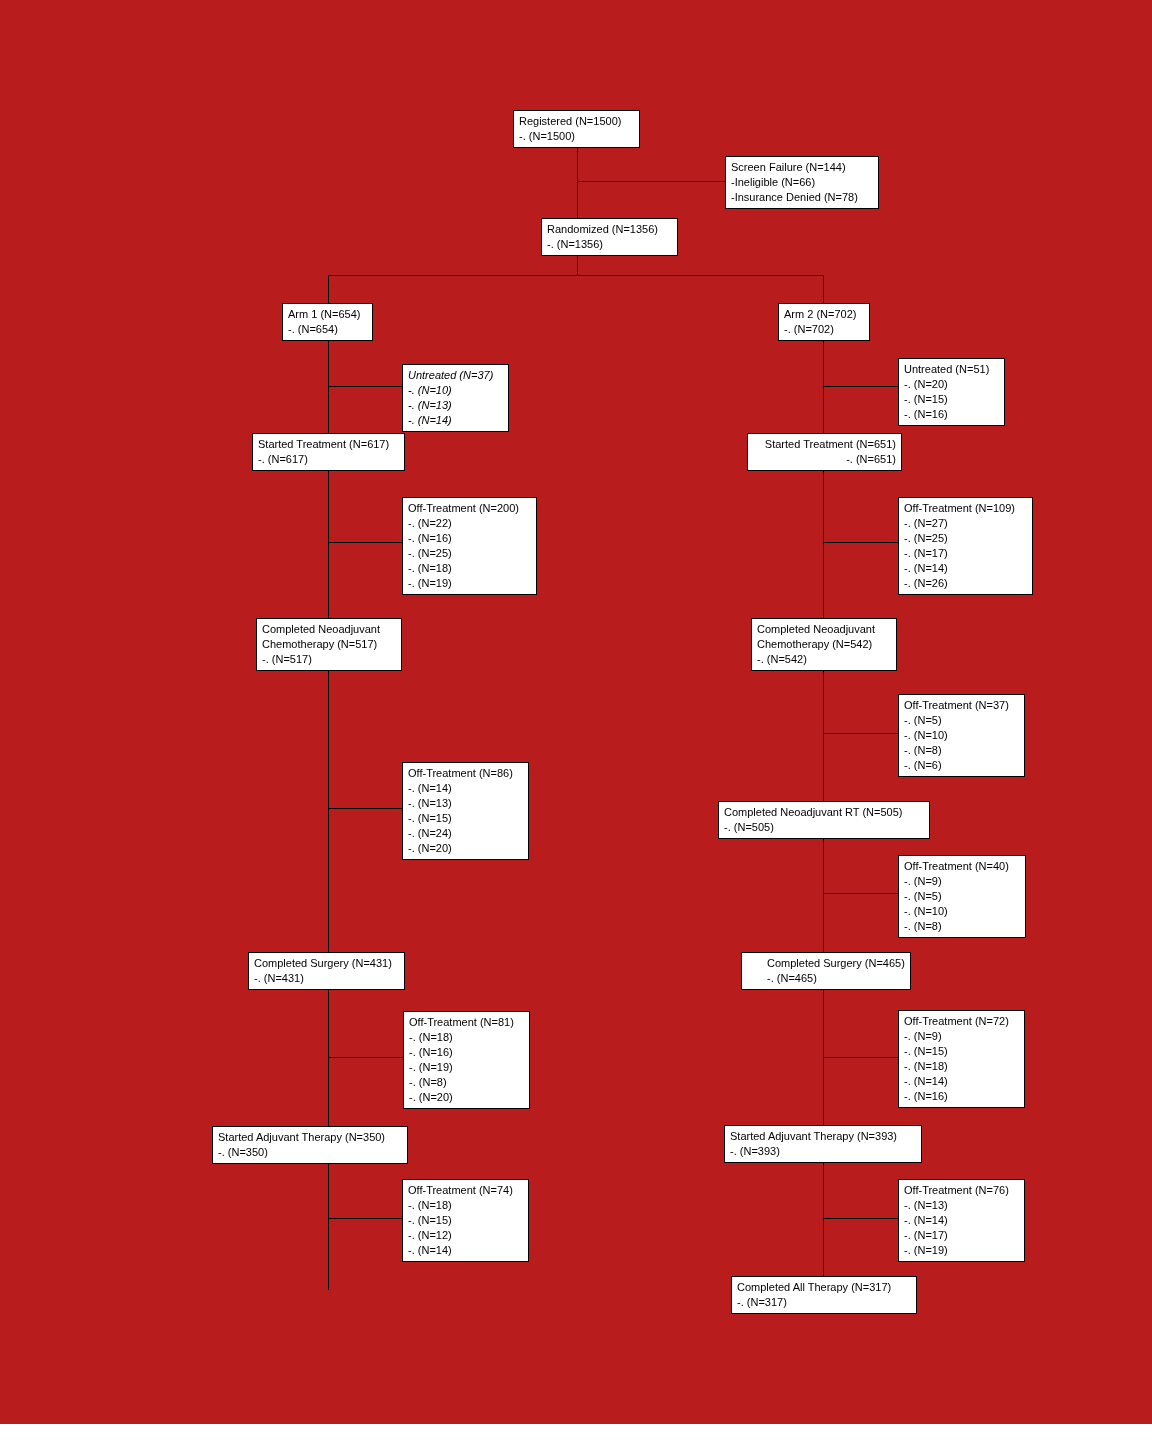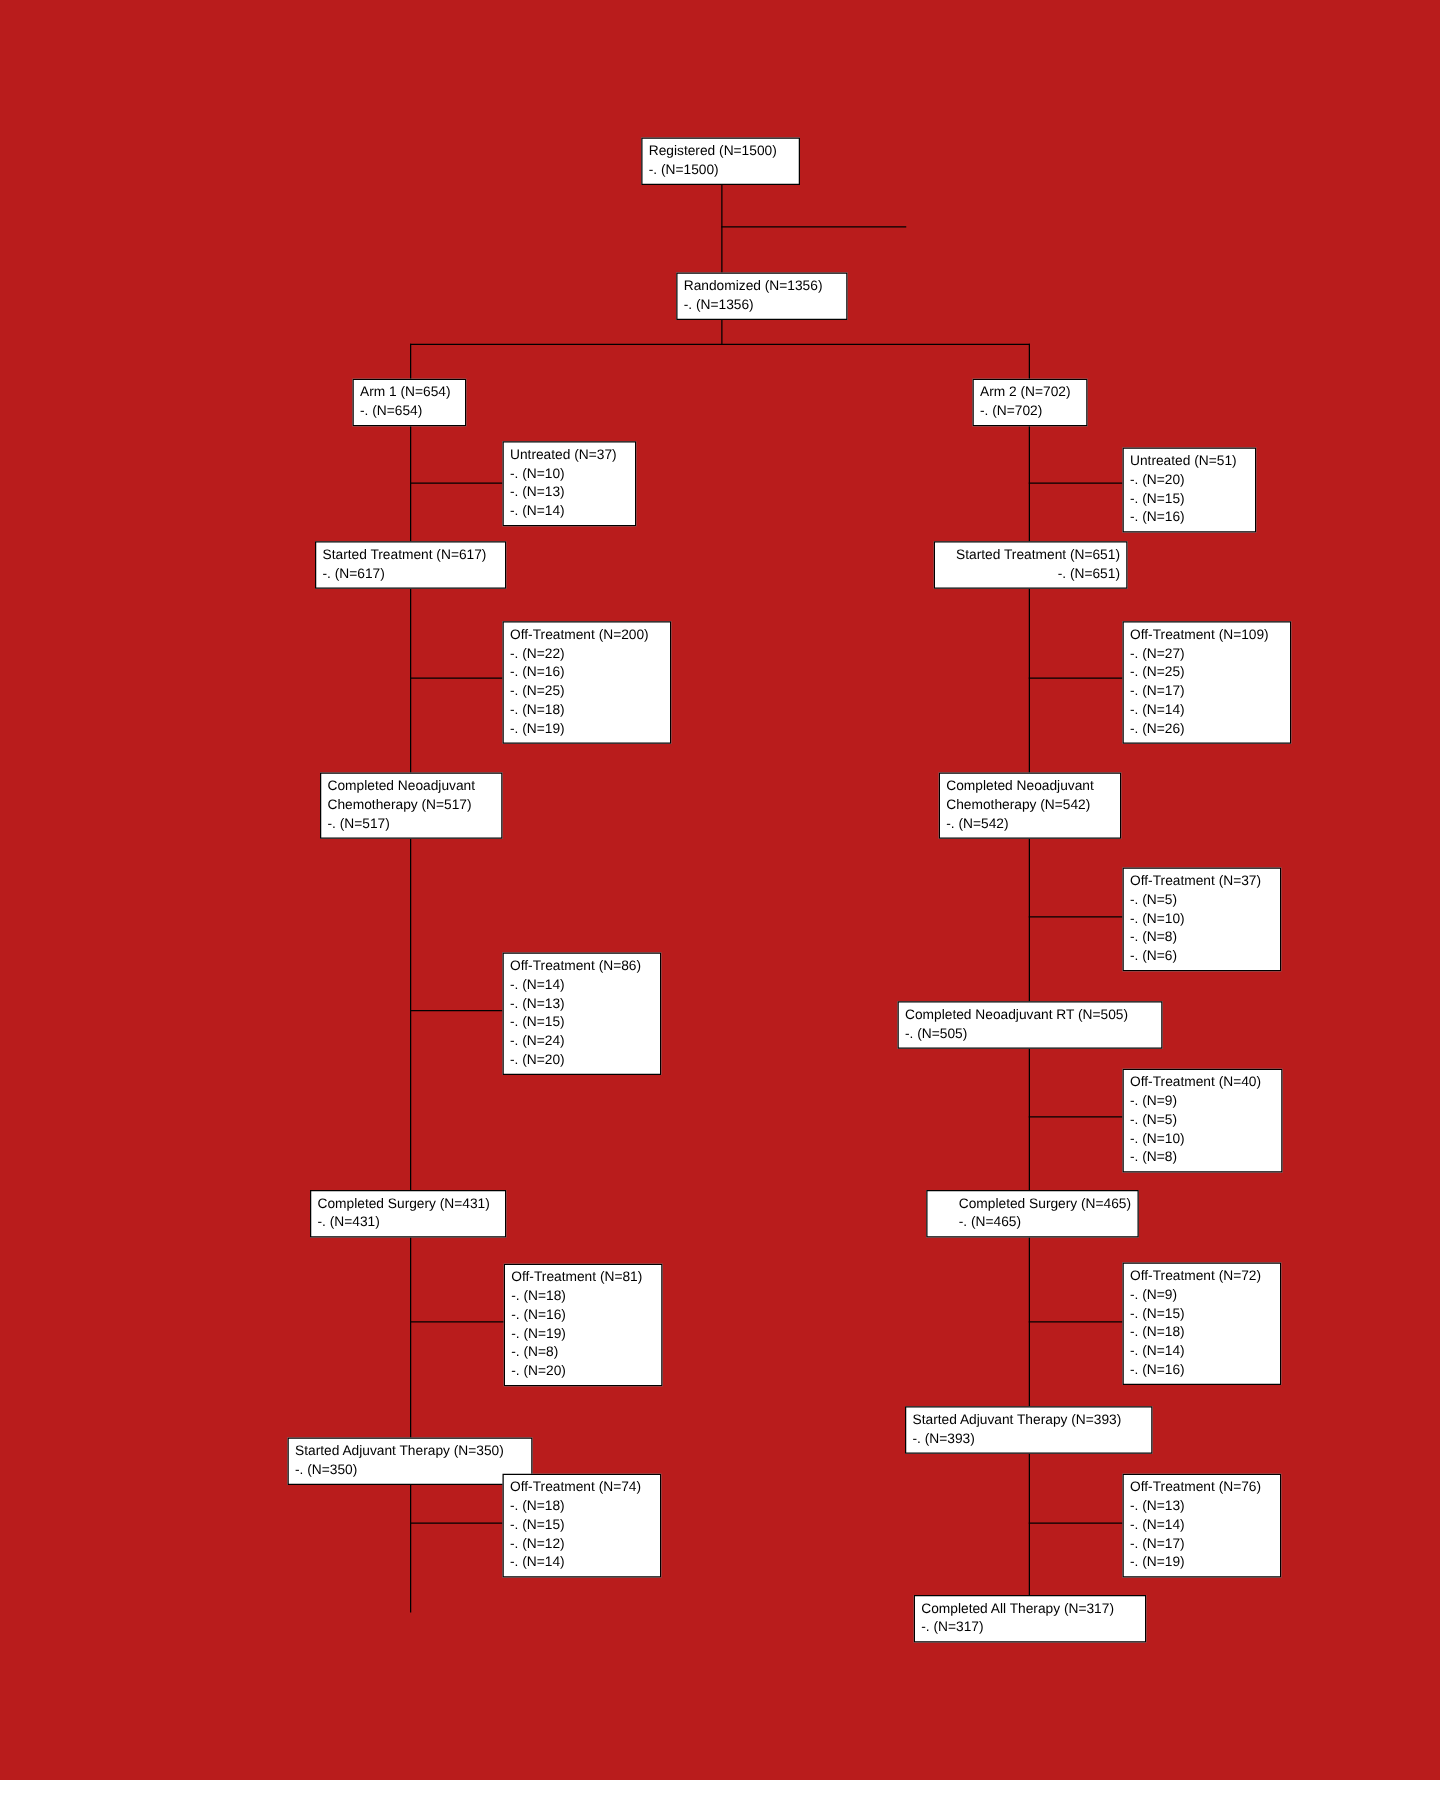--- a/index.html
+++ b/index.html
@@ -39,32 +39,37 @@
   <div class="hline" style="left:823px;top:733px;width:75px;"></div>
   <div class="hline" style="left:823px;top:893px;width:75px;"></div>
   <div class="hline" style="left:823px;top:1057px;width:75px;"></div>
   <div class="hline" style="left:823px;top:1218px;width:75px;"></div>
 
   <div class="node" style="left:513px;top:110px;min-width:127px;">
     <div class="ln">Registered (N=1500)</div>
     <div class="ln">-. (N=1500)</div>
   </div>
 
+  <div class="node" style="left:725px;top:156px;min-width:154px;">
+    <div class="ln">Screen Failure (N=144)</div>
+    <div class="ln">-Ineligible (N=66)</div>
+    <div class="ln">-Insurance Denied (N=78)</div>
+  </div>
 
   <div class="node" style="left:508px;top:218px;min-width:137px;margin-left:33px;">
     <div class="ln">Randomized (N=1356)</div>
     <div class="ln">-. (N=1356)</div>
   </div>
 
   <div class="node" style="left:282px;top:303px;min-width:91px;">
     <div class="ln">Arm 1 (N=654)</div>
     <div class="ln">-. (N=654)</div>
   </div>
 
-  <div class="node" style="left:402px;top:353px;min-width:107px;">
+  <div class="node" style="left:402px;top:364px;min-width:107px;font-style:italic;">
     <div class="ln">Untreated (N=37)</div>
     <div class="ln">-. (N=10)</div>
     <div class="ln">-. (N=13)</div>
     <div class="ln">-. (N=14)</div>
   </div>
 
   <div class="node" style="left:252px;top:433px;min-width:153px;">
     <div class="ln">Started Treatment (N=617)</div>
     <div class="ln">-. (N=617)</div>
   </div>
@@ -100,21 +105,21 @@
 
   <div class="node" style="left:403px;top:1011px;min-width:127px;">
     <div class="ln">Off-Treatment (N=81)</div>
     <div class="ln">-. (N=18)</div>
     <div class="ln">-. (N=16)</div>
     <div class="ln">-. (N=19)</div>
     <div class="ln">-. (N=8)</div>
     <div class="ln">-. (N=20)</div>
   </div>
 
-  <div class="node" style="left:230px;top:1126px;min-width:196px;margin-top:24px;">
+  <div class="node" style="left:212px;top:1126px;min-width:196px;">
     <div class="ln">Started Adjuvant Therapy (N=350)</div>
     <div class="ln">-. (N=350)</div>
   </div>
 
   <div class="node" style="left:402px;top:1179px;min-width:127px;">
     <div class="ln">Off-Treatment (N=74)</div>
     <div class="ln">-. (N=18)</div>
     <div class="ln">-. (N=15)</div>
     <div class="ln">-. (N=12)</div>
     <div class="ln">-. (N=14)</div>

